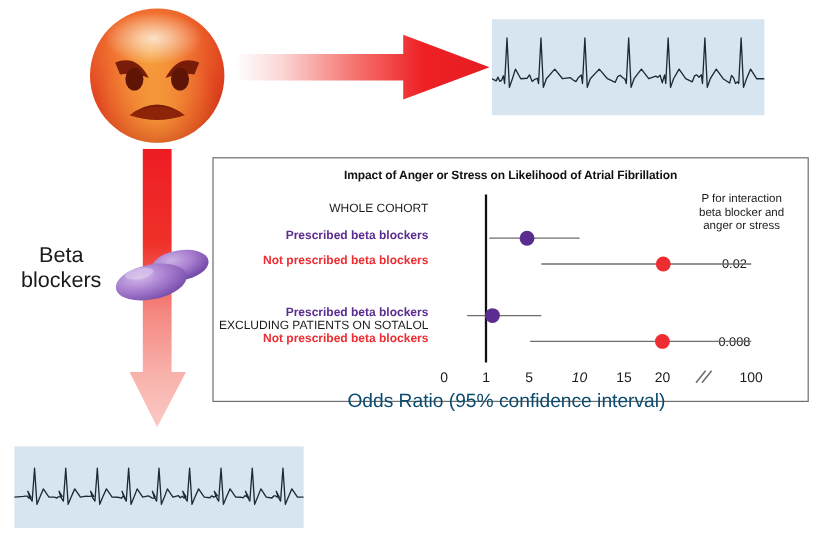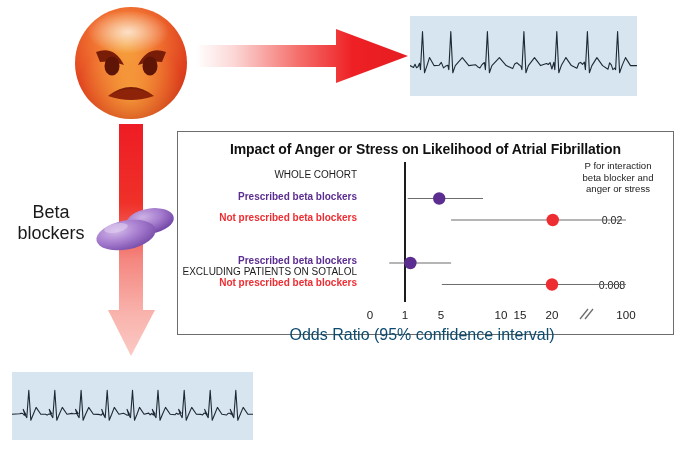--- a/index.html
+++ b/index.html
@@ -99,21 +99,21 @@
     background: #ffffff;
     border: 1px solid #6d6d6d;
     box-sizing: border-box;
   }
   #forest-title {
     position: absolute;
     left: 0;
     top: 9px;
     width: 100%;
     text-align: center;
-    font-size: 14px;
+    font-size: 10px;
     font-weight: bold;
     color: #111111;
     letter-spacing: -0.1px;
   }
 
   #plot-area {
     position: absolute;
     left: 0;
     top: 28px;
     width: 497px;
@@ -326,21 +326,21 @@
           <line x1="211.25" x2="273.08" y1="103" y2="103" stroke="#6d6d6d" stroke-width="1.1"></line>
           <circle cx="232.4" cy="103" r="6.2" fill="#5b2d90"></circle>
           <line x1="263.84" x2="448" y1="124.5" y2="124.5" stroke="#6d6d6d" stroke-width="1.1"></line>
           <circle cx="374" cy="124.5" r="6.2" fill="#ee2d32"></circle>
         </svg>
 
       <div id="axis-ticks">
           <div class="tick-label" style="left: 192px;">0</div>
           <div class="tick-label" style="left: 227px;">1</div>
           <div class="tick-label" style="left: 263px;">5</div>
-          <div class="tick-label" style="left: 323px;">10</div>
+          <div class="tick-label" style="left: 305px; font-style: italic;">10</div>
           <div class="tick-label" style="left: 342px;">15</div>
           <div class="tick-label" style="left: 374px;">20</div>
           <div class="tick-label" style="left: 408px;"><svg width="18" height="13" viewBox="0 0 18 13">
               <line x1="3" y1="11" x2="11" y2="1" stroke="#6d6d6d" stroke-width="1.3"></line>
               <line x1="8" y1="11" x2="16" y2="1" stroke="#6d6d6d" stroke-width="1.3"></line>
             </svg></div>
           <div class="tick-label" style="left: 448px;">100</div>
         </div>
 
       <div id="axis-caption" style="left: 0px; width: 488px;">Odds Ratio (95% confidence interval)</div>

